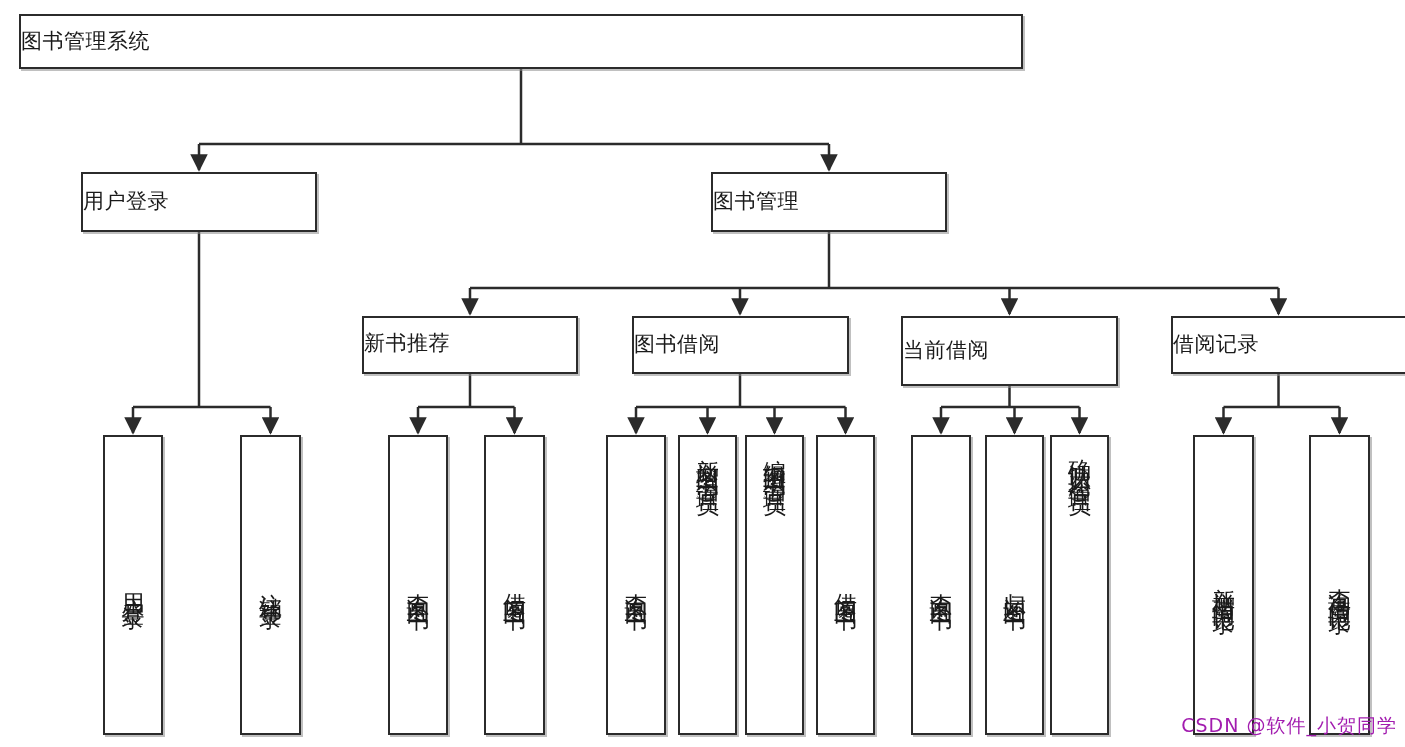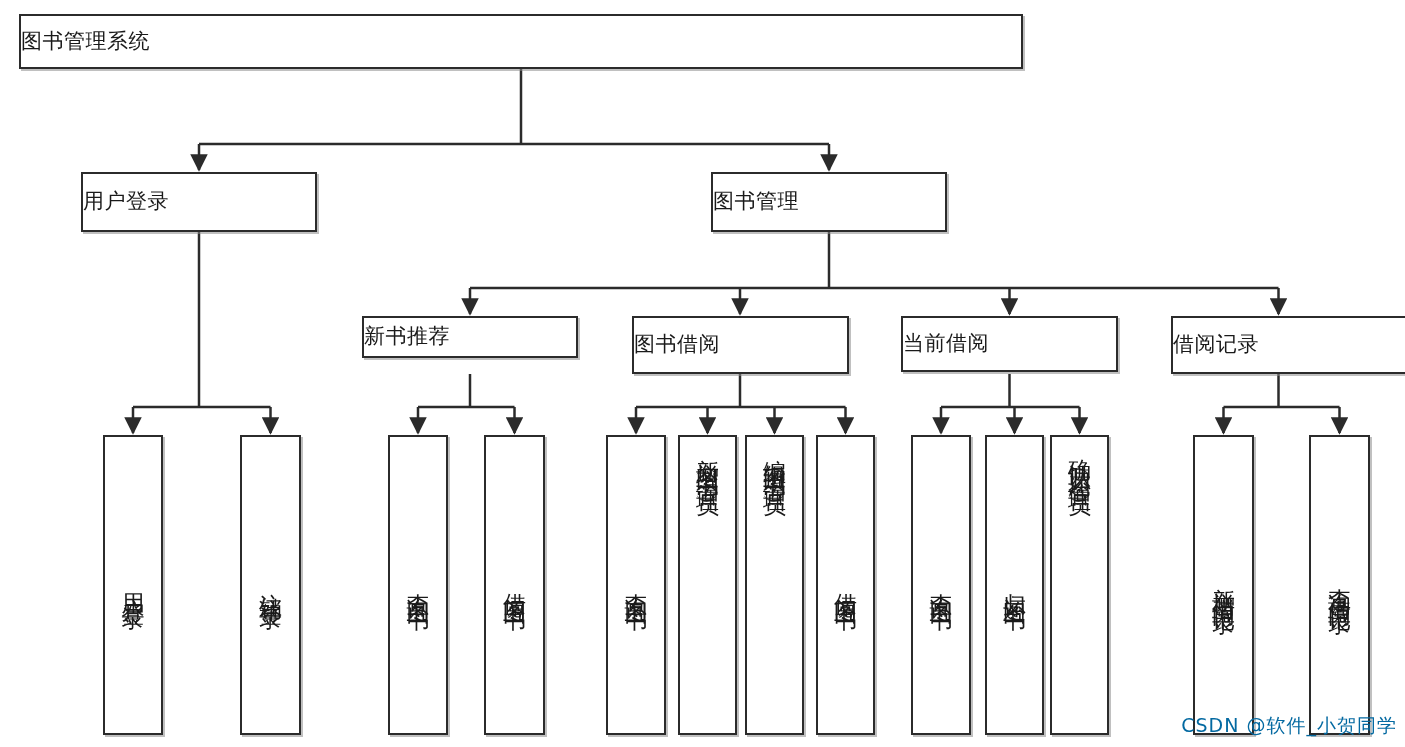--- a/index.html
+++ b/index.html
@@ -60,21 +60,21 @@
   }
   .node.vertical.top-aligned {
     align-items: flex-start;
     padding-top: 4px;
   }
   .watermark {
     position: absolute;
     right: 8px;
     bottom: 8px;
     font-size: 19px;
-    color: #0369a1;
+    color: #a21caf;
     letter-spacing: 1px;
     white-space: nowrap;
     pointer-events: none;
   }
 </style>
 </head>
 <body>
 
 <div id="diagram-root">
 
@@ -124,27 +124,27 @@
   <div id="node-layer">
       <div class="node horizontal" style="left: 19px; top: 14px; width: 1004px; height: 55px;">
         <div class="label">图书管理系统</div>
       </div>
       <div class="node horizontal" style="left: 81px; top: 172px; width: 236px; height: 60px;">
         <div class="label">用户登录</div>
       </div>
       <div class="node horizontal" style="left: 711px; top: 172px; width: 236px; height: 60px;">
         <div class="label">图书管理</div>
       </div>
-      <div class="node horizontal" style="left: 362px; top: 316px; width: 216px; height: 42px;">
+      <div class="node horizontal" style="left: 362px; top: 316px; width: 216px; height: 58px; font-family: Liberation Mono, monospace;">
         <div class="label">新书推荐</div>
       </div>
       <div class="node horizontal" style="left: 632px; top: 316px; width: 217px; height: 58px;">
         <div class="label">图书借阅</div>
       </div>
-      <div class="node horizontal" style="left: 901px; top: 316px; width: 217px; height: 56px;">
+      <div class="node horizontal" style="left: 901px; top: 316px; width: 217px; height: 70px;">
         <div class="label">当前借阅</div>
       </div>
       <div class="node horizontal" style="left: 1171px; top: 316px; width: 260px; height: 58px;">
         <div class="label">借阅记录</div>
       </div>
       <div class="node vertical" style="left: 103px; top: 435px; width: 60px; height: 300px;">
         <div class="label">用户登录</div>
       </div>
       <div class="node vertical" style="left: 240px; top: 435px; width: 61px; height: 300px;">
         <div class="label">注销登录</div>

